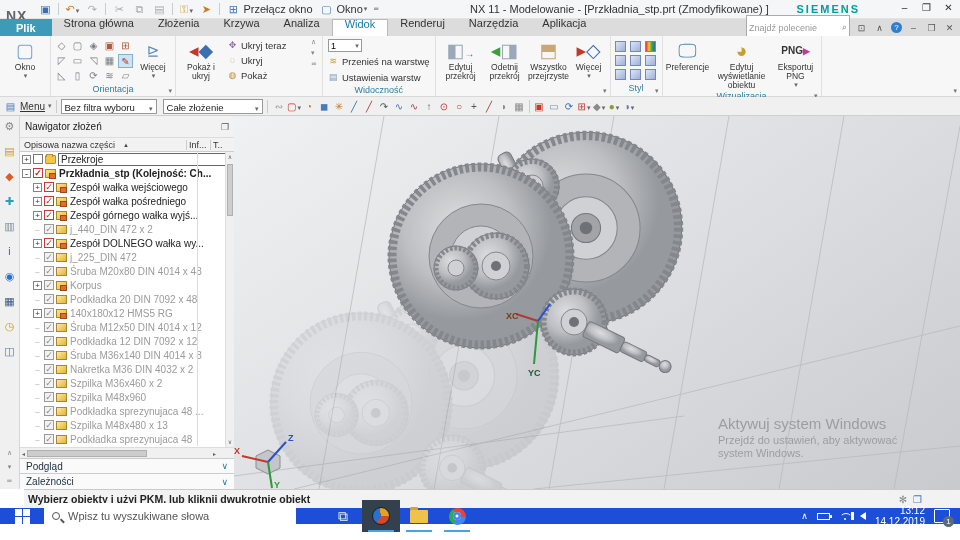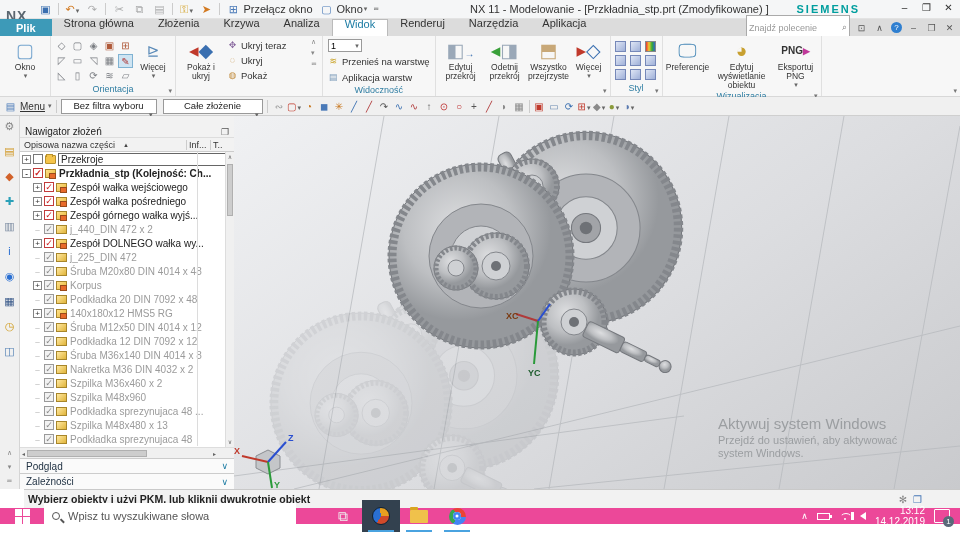--- a/index.html
+++ b/index.html
@@ -51,33 +51,33 @@
   #layer-combo .drop-caret { margin-left:auto; }
   #styl-grid { display:grid; grid-template-columns:repeat(3,15px); grid-auto-rows:14px; margin-top:2px; }
   .cube-mini { width:11px; height:11px; margin:1px; background:linear-gradient(135deg,#dfe6f5,#9fb0d8); border:1px solid #7688b8; }
   .cube-mini.rainbow { background:linear-gradient(90deg,#e33,#ec3,#3a3,#36c); border-color:#888; }
   #png-ico { font-weight:bold; font-size:10px; color:#333; }
   #png-ico .tri { color:#c0399a; font-size:9px; }
   .rg-fill { flex:1; border-right:none; }
 
   
   #toolbar { left:0; top:97px; width:960px; height:19px; background:#f0f0f0; border-bottom:1px solid #cfcfcf; display:flex; align-items:center; font-size:10px; color:#333; gap:2px; padding:0 3px; }
-  .combo { height:15px; background:#fff; border:1px solid #999; display:flex; align-items:center; font-size:9.5px; padding:0 3px; color:#222;flex-direction:column; }
+  .combo { height:15px; background:#fff; border:1px solid #999; display:flex; align-items:flex-end; font-size:9.5px; padding:0 3px; color:#222; }
   .combo .drop-caret { margin-left:auto; }
   .tb-ico { width:15px; text-align:center; font-size:10px; }
   .tb-sep { width:1px; height:13px; background:#ccc; margin:0 2px; }
 
   
   #strip { left:0; top:116px; width:20px; height:373px; background:#f0f0f0; border-right:1px solid #d5d5d5; display:flex; flex-direction:column; align-items:center; padding-top:4px; gap:13px; }
   .strip-ico { font-size:11px; line-height:12px; }
   #strip-arrows { margin-top:auto; margin-bottom:4px; display:flex; flex-direction:column; gap:6px; font-size:7px; color:#888; align-items:center; }
 
   
   #panel { left:20px; top:116px; width:214px; height:373px; background:#fff; border-right:1px solid #b9b9b9; }
-  #panel-head { left:0; top:0; width:214px; height:22px; background:#f2f2f2; display:flex; align-items:flex-end; font-size:10px; color:#222; padding:0 5px; border-bottom:1px solid #ddd; }
+  #panel-head { left:0; top:0; width:214px; height:22px; background:#f2f2f2; display:flex; align-items:center; font-size:10px; color:#222; padding:0 5px; border-bottom:1px solid #ddd; }
   #panel-head .float-ico { margin-left:auto; font-size:9px; color:#555; }
   #col-head { left:0; top:22px; width:214px; height:14px; background:#f2f2f2; border-bottom:1px solid #ccc; display:flex; font-size:9px; color:#333; align-items:center; }
   #col-name { width:166px; padding-left:4px; display:flex; align-items:center; gap:8px; }
   #col-name .sort { font-size:6px; color:#444; }
   #col-inf { width:24px; border-left:1px solid #ccc; padding-left:2px; }
   #col-t { width:16px; border-left:1px solid #ccc; padding-left:2px; }
   #tree { left:0; top:36px; width:205px; height:295px; overflow:hidden; }
   .trow { height:14px; display:flex; align-items:center; font-size:10px; color:#222; white-space:nowrap; position:relative; }
   .trow .cdiv { position:absolute; left:177px; top:0; width:1px; height:14px; background:#dcdcdc; }
   .trow.graytxt { color:#9b9b9b; }
@@ -110,21 +110,21 @@
   #viewport { left:234px; top:116px; width:726px; height:373px; background:linear-gradient(145deg,#f0f1f3 0%,#dcdde0 55%,#c9cacd 100%); overflow:hidden; }
   #watermark { position:absolute; right:42px; bottom:28px; width:200px; color:#9b9ea1; }
   #watermark .wm-t { font-size:15px; }
   #watermark .wm-s { font-size:11px; line-height:1.25; margin-top:2px; }
 
   
   #statusbar { left:0; top:489px; width:960px; height:19px; background:#f2f2f2; border-top:1px solid #c9c9c9; display:flex; align-items:center; font-size:10.5px; font-weight:bold; color:#222; padding:0 4px;margin-left:24px; }
   #status-right { margin-left:auto; display:flex; gap:6px; align-items:center; padding-right:58px; font-weight:normal; font-size:10px; color:#888; }
 
   
-  #taskbar { left:0; top:508px; width:960px; height:16px; background:#ec4899; display:flex; align-items:center; color:#fff; }
+  #taskbar { left:0; top:508px; width:960px; height:16px; background:#1d4ed8; display:flex; align-items:center; color:#fff; }
   #start { width:44px; height:32px; display:flex; align-items:center; justify-content:center; }
   #start .pane { display:grid; grid-template-columns:7px 7px; grid-auto-rows:7px; gap:1px; }
   #start .pane span { background:#fff; }
   #tb-search { width:252px; height:26px; background:#fff; display:flex; align-items:center; gap:8px; padding:0 8px; color:#555; font-size:11px; }
   .mag-css { width:8px; height:8px; border:1.5px solid #555; border-radius:50%; position:relative; flex:0 0 auto; }
   .mag-css::after { content:""; position:absolute; left:7px; top:7px; width:5px; height:1.5px; background:#555; transform:rotate(45deg); }
   .task-ico { width:38px; height:32px; display:flex; align-items:center; justify-content:center; position:relative; }
   .task-ico.running::after { content:""; position:absolute; left:6px; bottom:0; right:6px; height:2px; background:#4aa3e0; }
   .task-ico.active { background:#33414f; }
   #taskview { font-size:14px; color:#eee; }
@@ -281,21 +281,21 @@
           <div id="layer-combo">
               <b>1</b>
               <span class="drop-caret">▾</span>
             </div>
           <div class="hl-row">
               <span class="hl-ico" style="color:#c8a020">≋</span>
               <span>Przenieś na warstwę</span>
             </div>
           <div class="hl-row">
               <span class="hl-ico" style="color:#7a9ab8">▤</span>
-              <span>Aplikacja warstw</span>
+              <span>Ustawienia warstw</span>
             </div>
         </div>
       </div>
       <div class="rg-label"><span>Widoczność</span></div>
     </div>
 
     <div class="rgroup">
       <div class="rg-body">
         <div class="bigbtn">
           <span class="bicon"><span style="color:#9aa8b8">◧</span><span style="color:#3a6fb0;font-size:10px">→</span></span>

